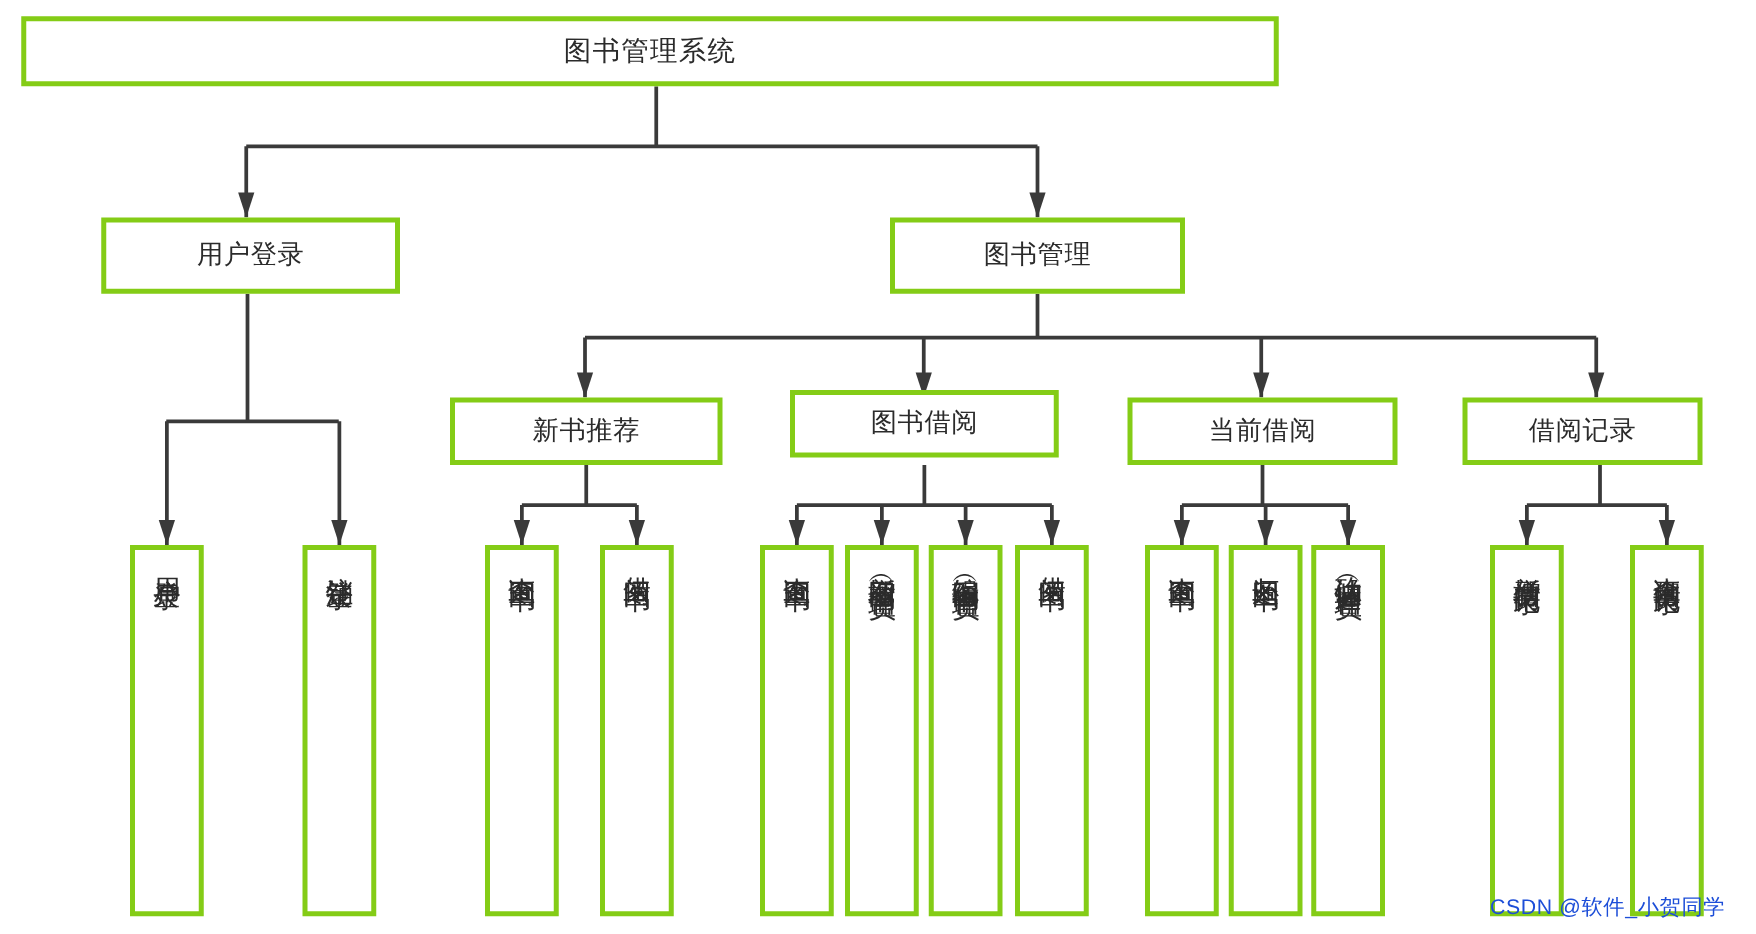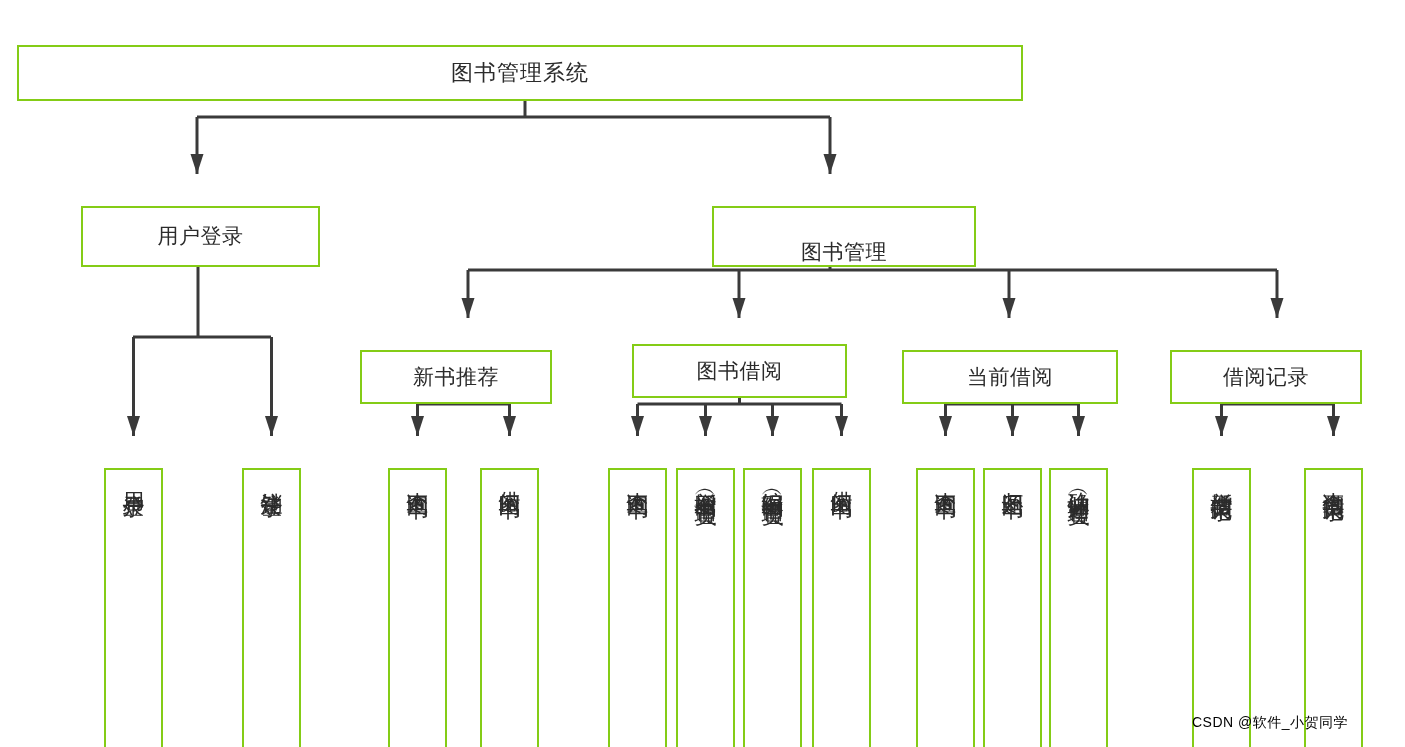--- a/index.html
+++ b/index.html
@@ -24,26 +24,25 @@
     left: 0;
     top: 0;
     width: 1405px;
     height: 747px;
     pointer-events: none;
   }
   .node {
     position: absolute;
     box-sizing: border-box;
     background: #ffffff;
-    border: 2px solid #84cc16;
+    border: 4px solid #84cc16;
     display: flex;
     align-items: center;
     justify-content: center;
     overflow: hidden;
-    margin-top: 32px;
   }
   .node-label {
     color: #2b2b2b;
     text-align: center;
     line-height: 1.18;
     white-space: pre;
   }
   .node.horizontal .node-label {
     font-size: 21px;
     letter-spacing: 0.5px;
@@ -59,22 +58,22 @@
   }
   .node.vertical .node-label {
     writing-mode: vertical-rl;
     text-orientation: upright;
     font-size: 22px;
     letter-spacing: 2px;
     line-height: 1;
   }
   .watermark {
     position: absolute;
-    color: #000000;
-    font-size: 14px;
+    color: #1d4ed8;
+    font-size: 17px;
     letter-spacing: 0.5px;
     white-space: nowrap;
     user-select: none;
   }
 </style>
 </head>
 <body>
 
 <div id="diagram-root">
 
@@ -137,24 +136,24 @@
       </g>
   </svg>
 
   <div id="nodes-layer">
       <div class="node horizontal root" style="left: 17px; top: 13px; width: 1006px; height: 56px;">
         <div class="node-label">图书管理系统</div>
       </div>
       <div class="node horizontal" style="left: 81px; top: 174px; width: 239px; height: 61px;">
         <div class="node-label">用户登录</div>
       </div>
-      <div class="node horizontal" style="left: 712px; top: 174px; width: 264px; height: 61px; align-items: flex-end;">
+      <div class="node horizontal" style="left: 712px; top: 174px; width: 236px; height: 61px;">
         <div class="node-label">图书管理</div>
       </div>
-      <div class="node horizontal" style="left: 360px; top: 318px; width: 192px; height: 54px;">
+      <div class="node horizontal" style="left: 360px; top: 318px; width: 218px; height: 54px;">
         <div class="node-label">新书推荐</div>
       </div>
       <div class="node horizontal" style="left: 632px; top: 312px; width: 215px; height: 54px;">
         <div class="node-label">图书借阅</div>
       </div>
       <div class="node horizontal" style="left: 902px; top: 318px; width: 216px; height: 54px;">
         <div class="node-label">当前借阅</div>
       </div>
       <div class="node horizontal" style="left: 1170px; top: 318px; width: 192px; height: 54px;">
         <div class="node-label">借阅记录</div>

